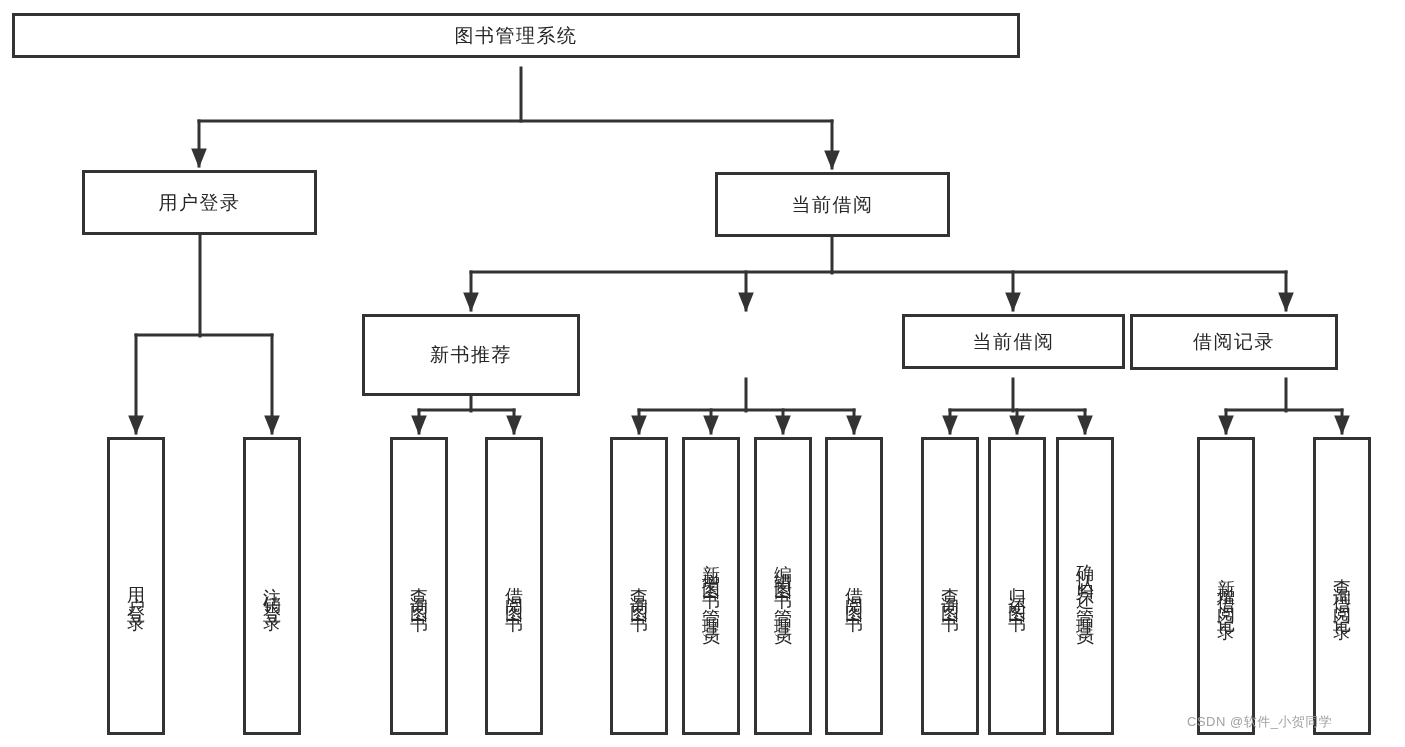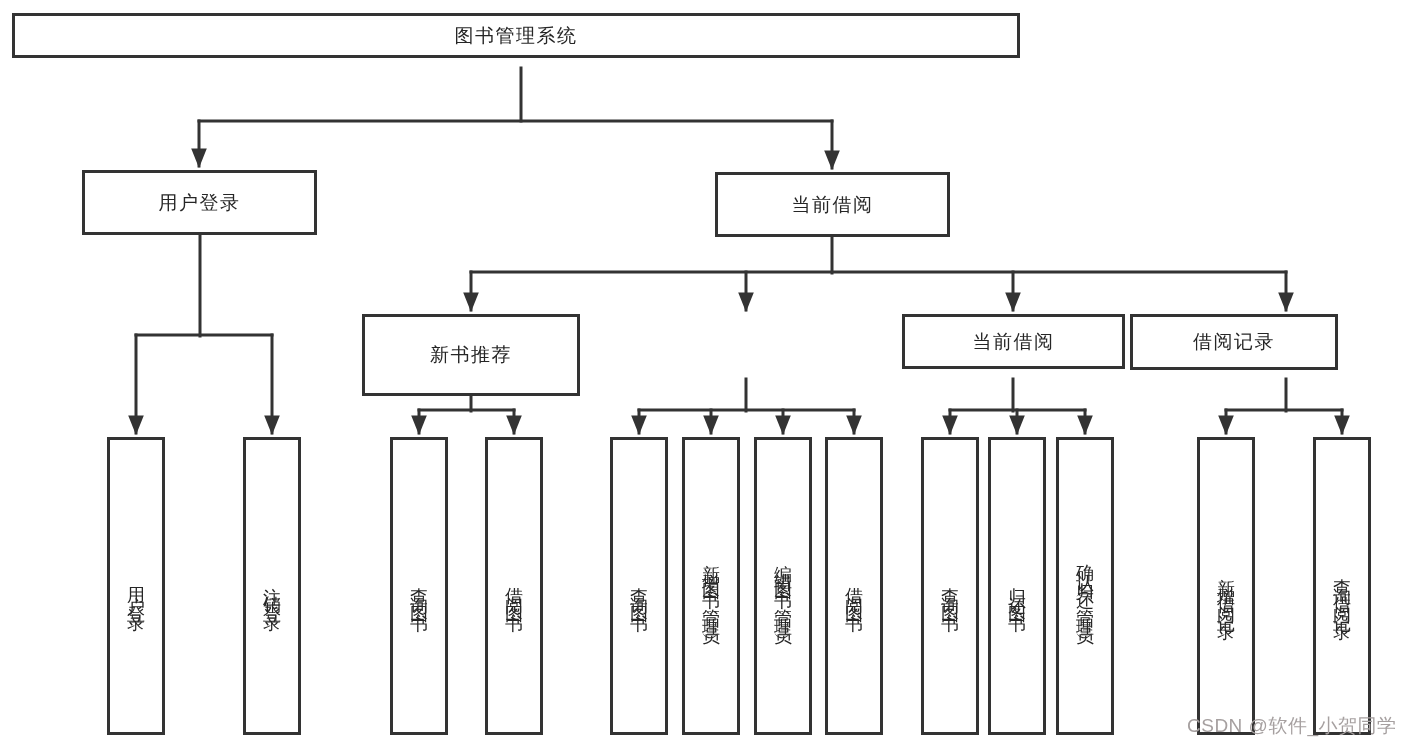--- a/index.html
+++ b/index.html
@@ -41,21 +41,21 @@
     text-orientation: mixed;
     font-size: 18px;
     letter-spacing: 9px;
     line-height: 1;
     padding-top: 9px;
   }
   .watermark {
     position: absolute;
     left: 1187px;
     top: 713px;
-    font-size: 19px;
+    font-size: 13px;
     color: var(--wm);
     letter-spacing: 0.5px;
     white-space: nowrap;
   }
 </style>
 </head>
 <body>
 
 <div id="canvas">
 

